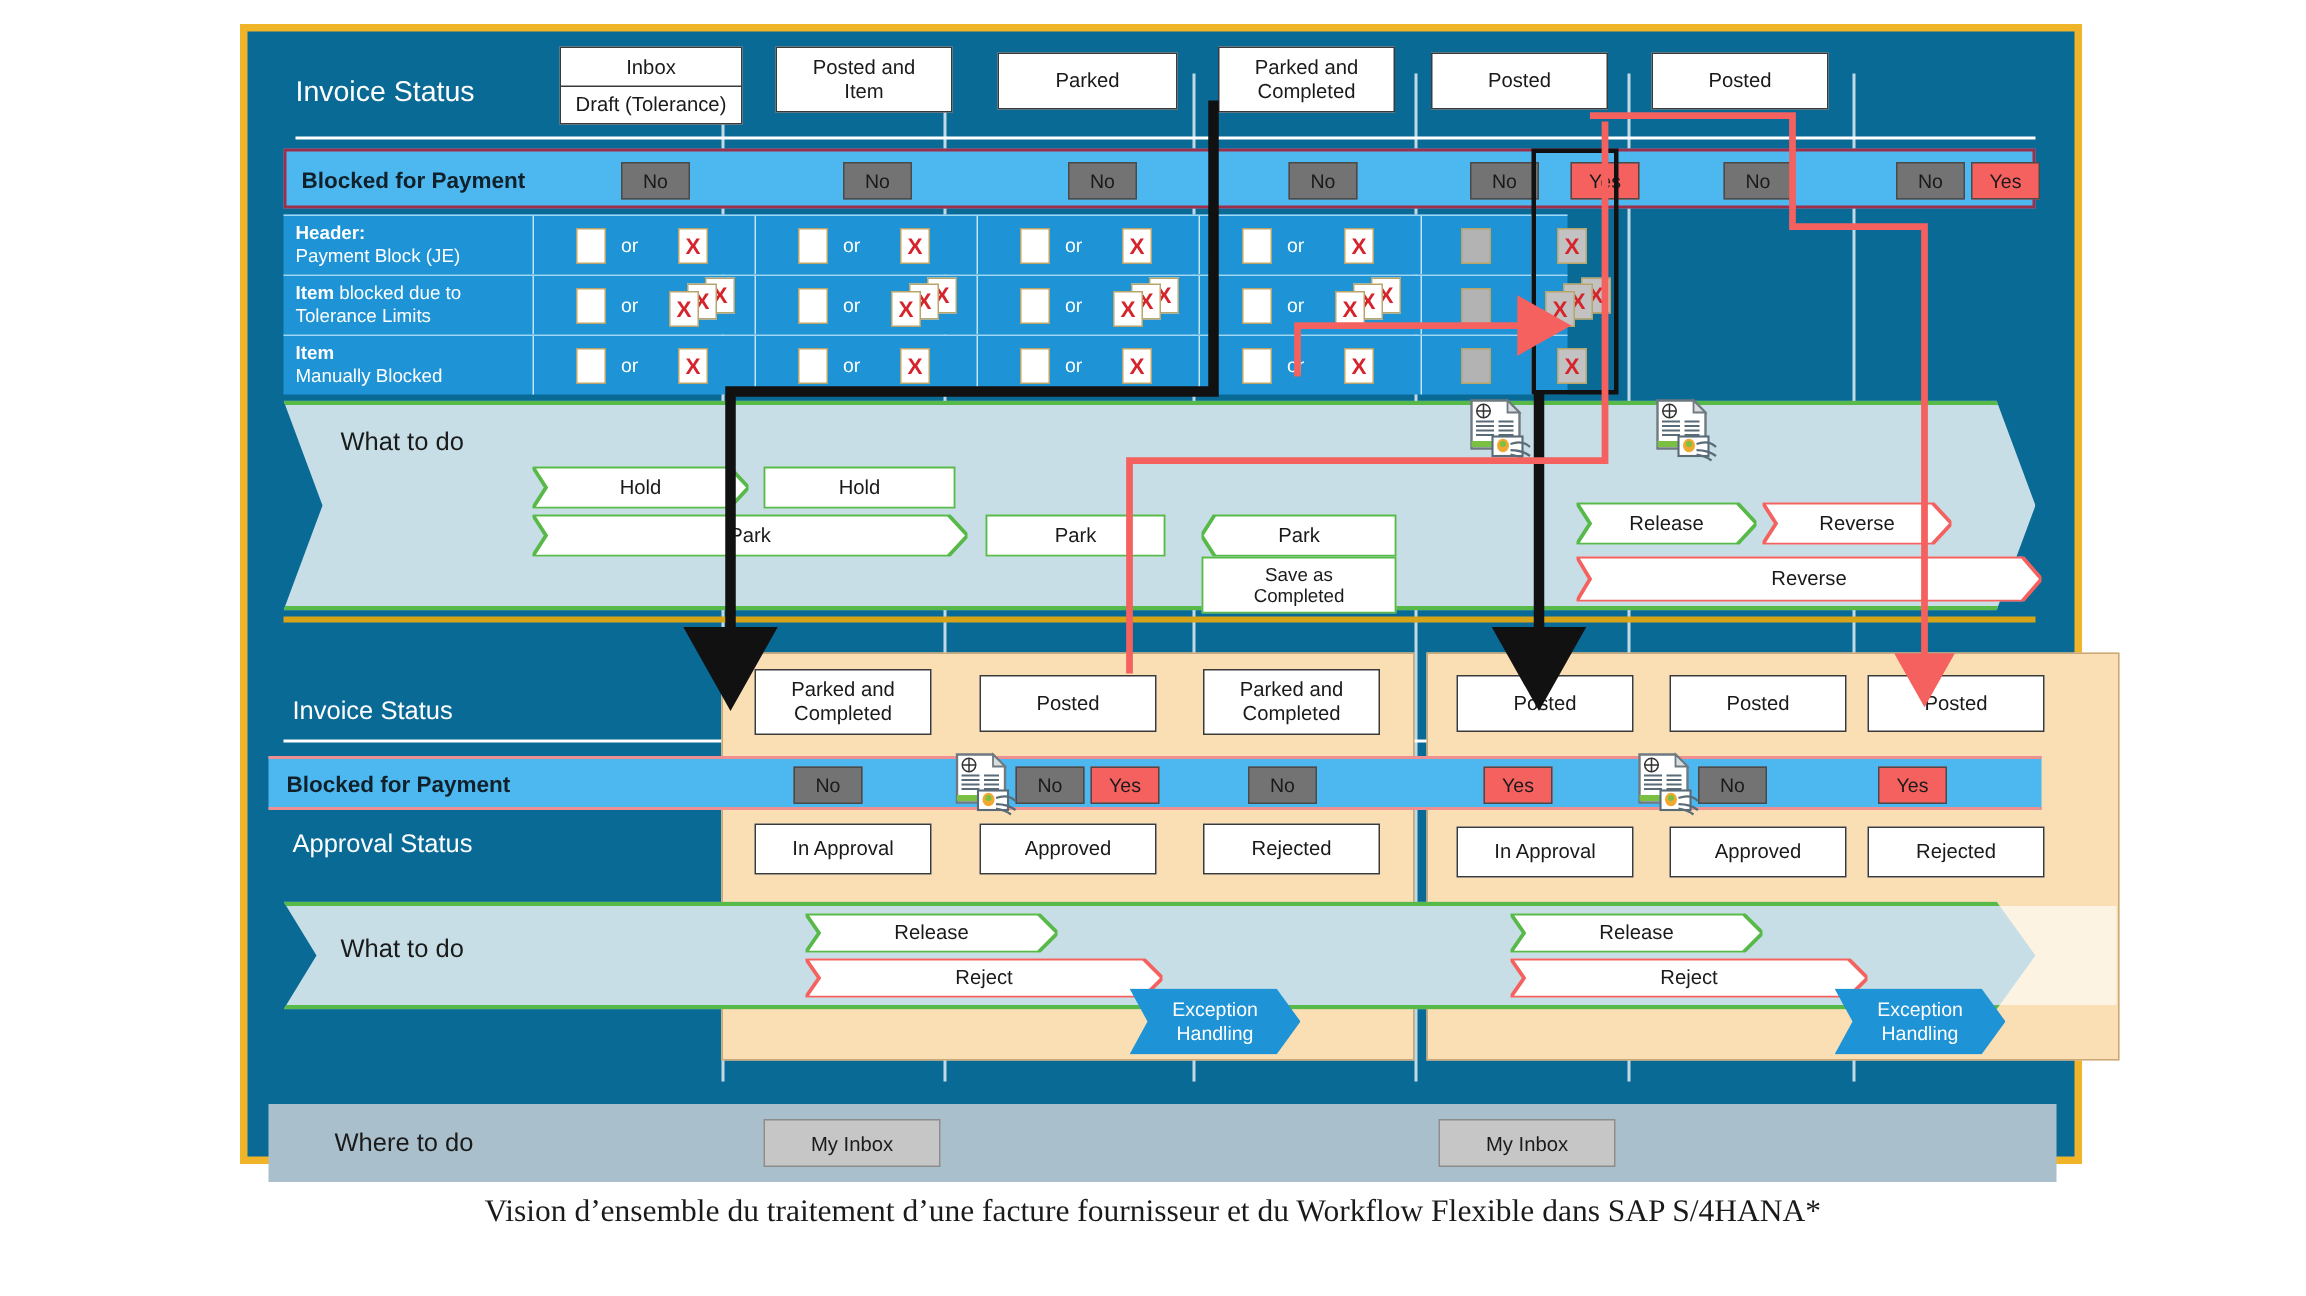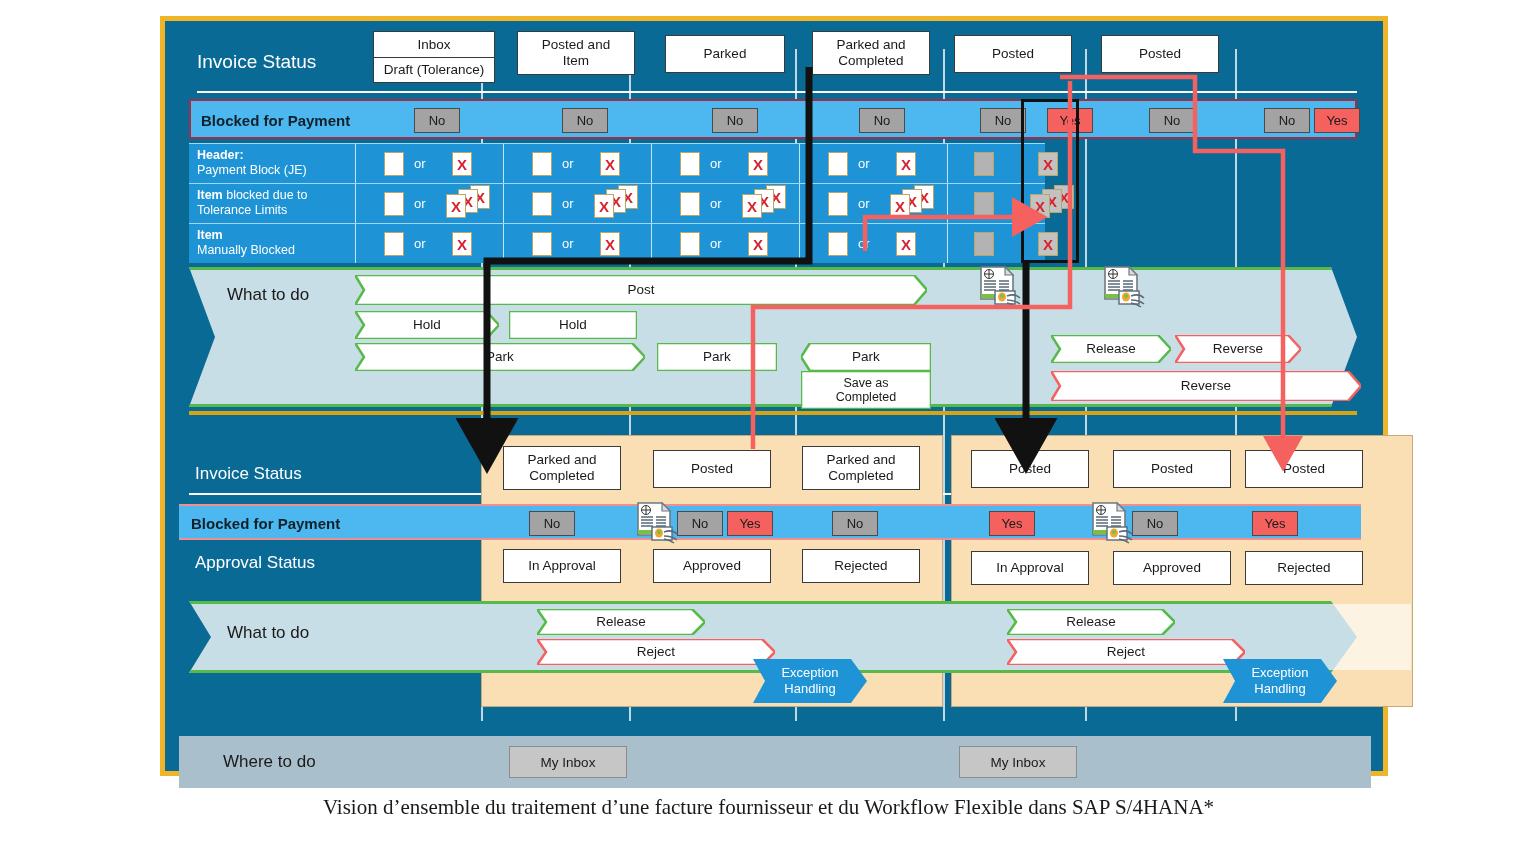--- a/index.html
+++ b/index.html
@@ -41,21 +41,21 @@
   #blockRow {
     position:absolute; left:24px; top:78px; width:1168px; height:40px;
     background:#4db8f0; border:2px solid #9e2f4a;
   }
   #blockLabel { position:absolute; left:10px; top:11px; font-size:15px; color:#11212b; font-weight:bold;}
   .chip {
     position:absolute; width:46px; height:25px; top:7px;
     display:flex; align-items:center; justify-content:center;
     font-size:13px; color:#1a1a1a; border:1px solid #4a4a4a;
   }
-  .chip.no  { background:#a3a3a3; }
+  .chip.no  { background:#737373; }
   .chip.yes { background:#f4615f; }
 
   
   #matrix { position:absolute; left:24px; top:122px; width:1168px; height:120px; }
   .mrow { position:absolute; left:0; width:856px; height:40px; background:#1e93d6;
           border-top:1px solid #9fd8f4; }
   .mrow.first { border-top:1px solid #9fd8f4; }
   .mlabel { position:absolute; left:8px; top:50%; transform:translateY(-50%);
             color:#fff; font-size:12.5px; line-height:1.25; width:150px; }
   .mlabel b { font-weight:bold; }
@@ -318,26 +318,20 @@
       </div>
     </div>
 
     <div style="position:absolute;left:832px;top:-44px;width:58px;height:164px;border:3px solid #111;"></div>
   </div>
 
   <div id="band1">
     <div class="chevband"></div>
     <div id="band1Label">What to do</div>
 
-    <div class="aw" style="left:166px;top:8px;width:572px;height:30px;">
-      <svg width="572" height="30">
-            <polygon points="0,0 559,0 572,15 559,30 0,30 9,15" fill="#fff" stroke="#56b948" stroke-width="2.5"></polygon>
-          </svg>
-      <span>Post</span>
-    </div>
 
     <div class="aw" style="left:166px;top:44px;width:144px;height:28px;">
       <svg width="144" height="28">
             <polygon points="0,0 131,0 144,14 131,28 0,28 9,14" fill="#fff" stroke="#56b948" stroke-width="2.5"></polygon>
           </svg>
       <span>Hold</span>
     </div>
 
     <div class="aw" style="left:320px;top:44px;width:128px;height:28px;">
       <svg width="128" height="28">

